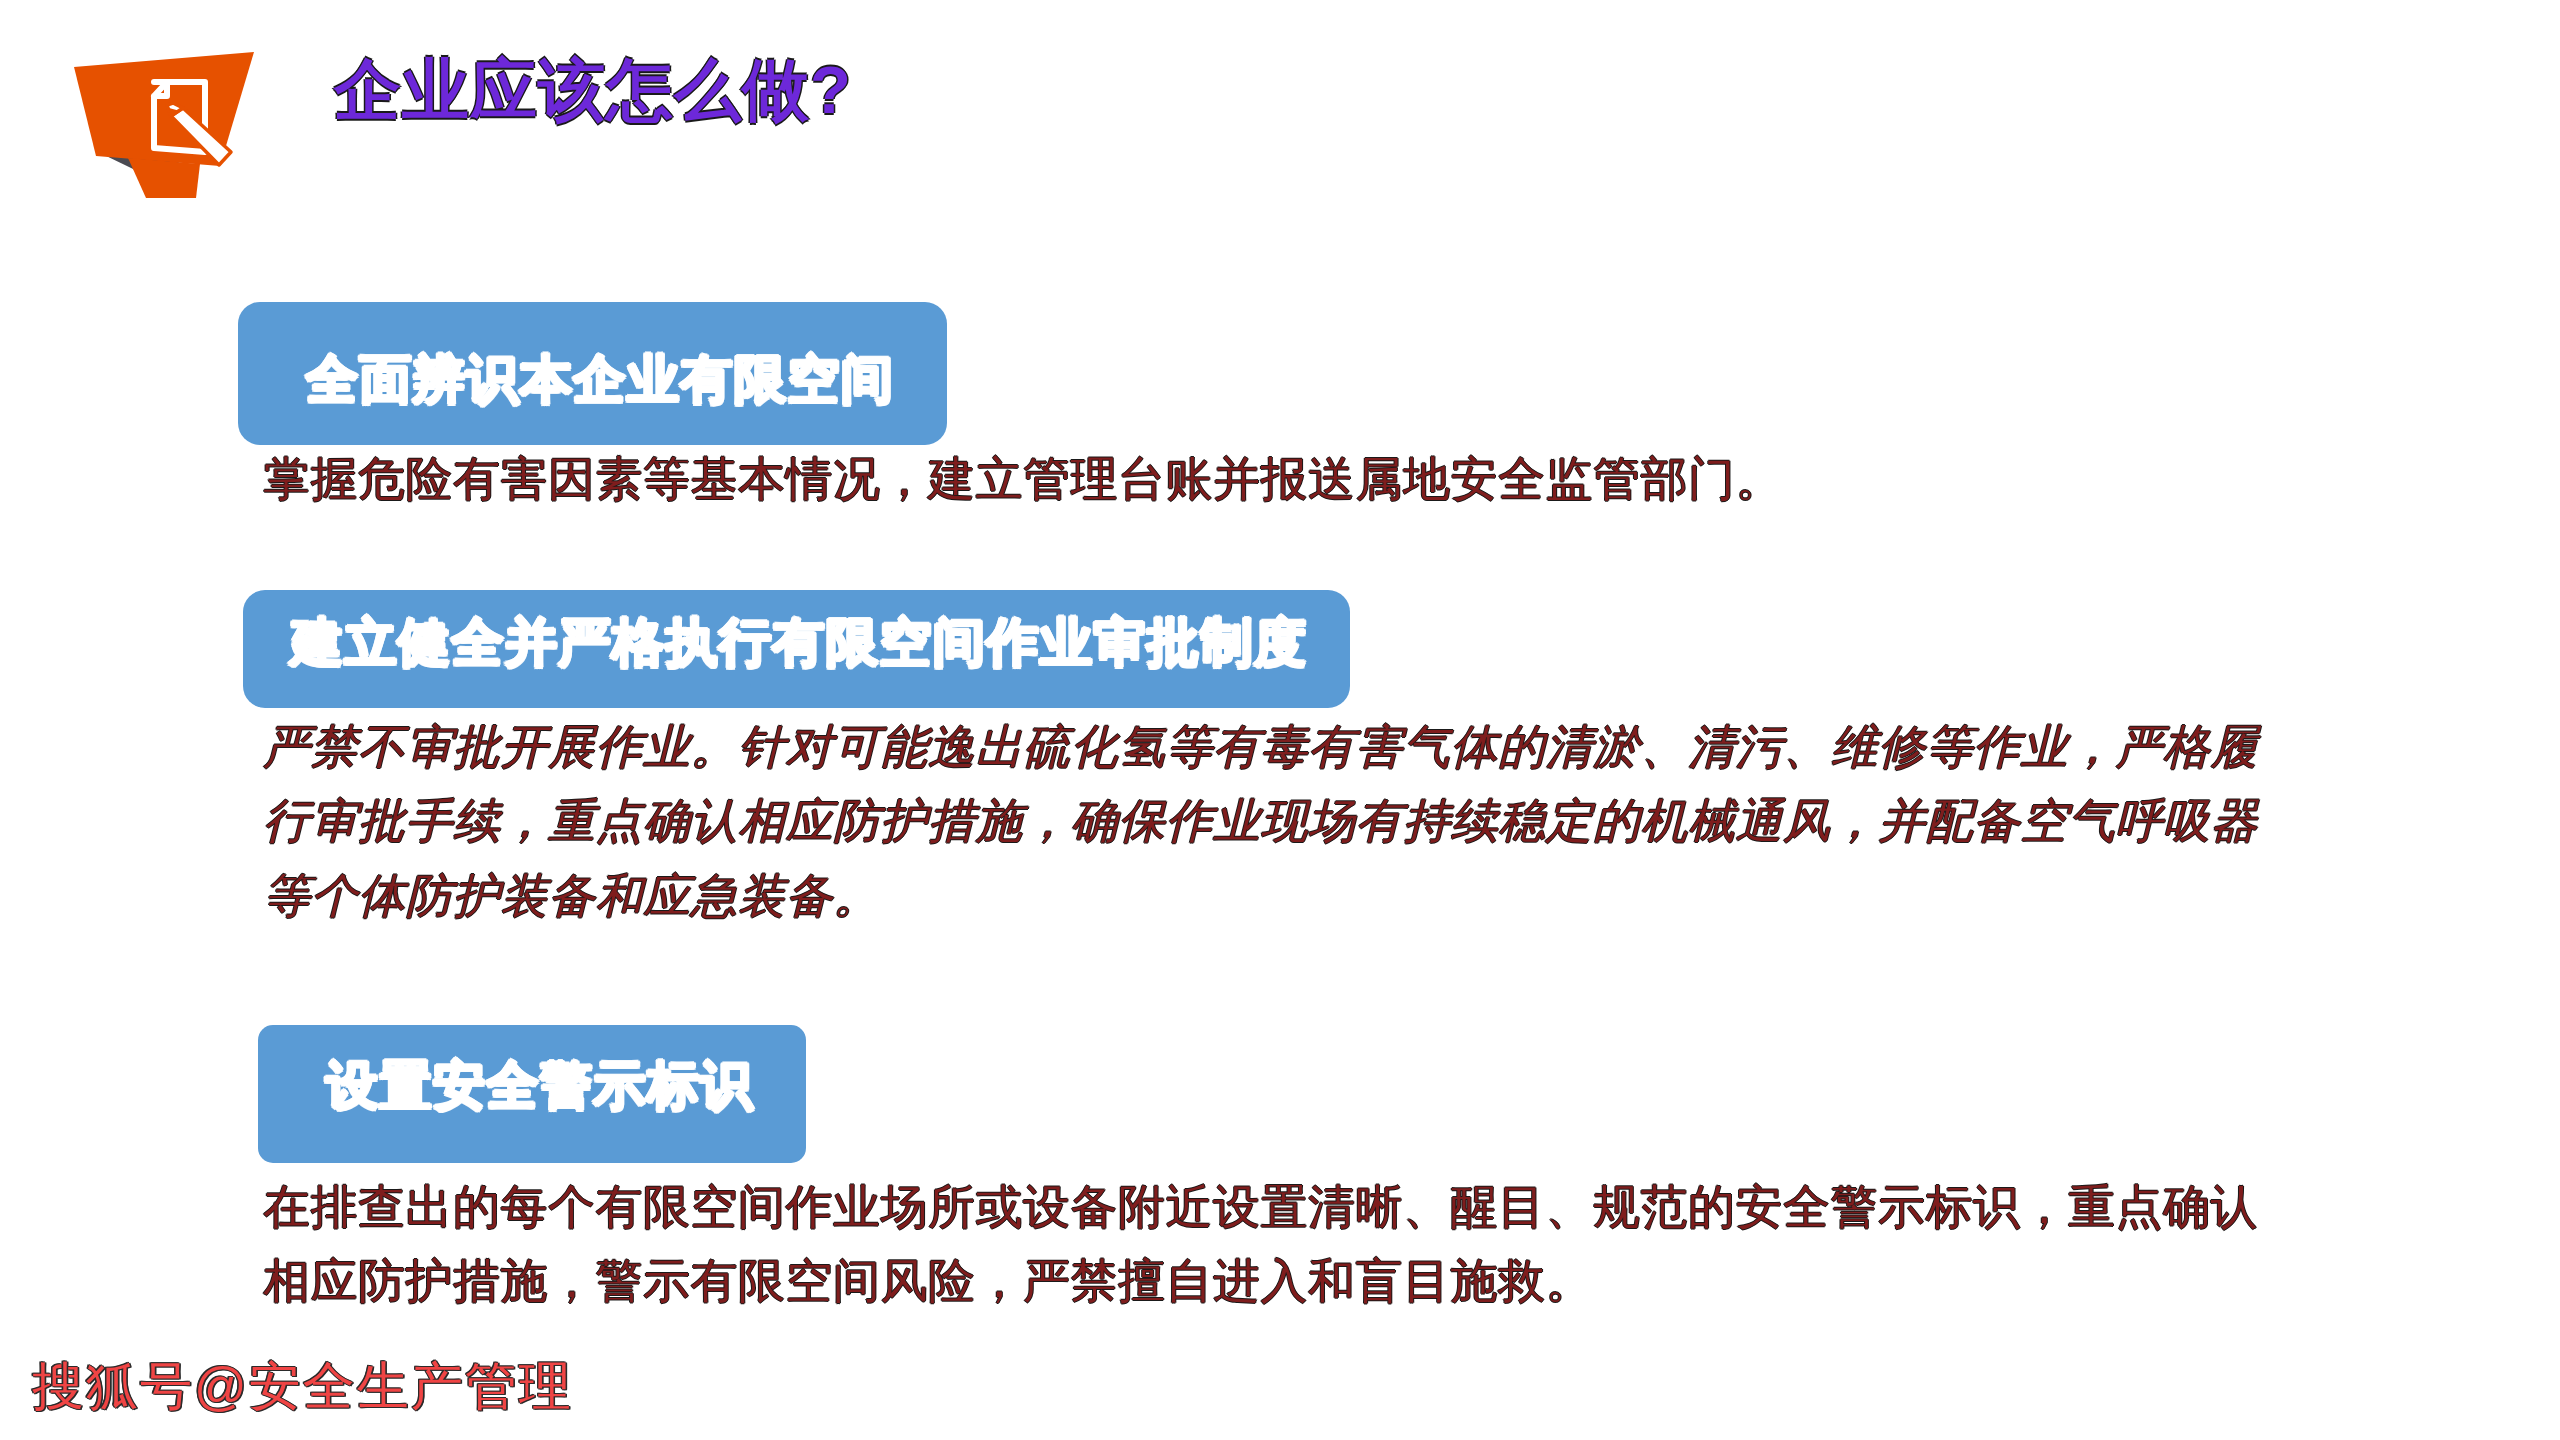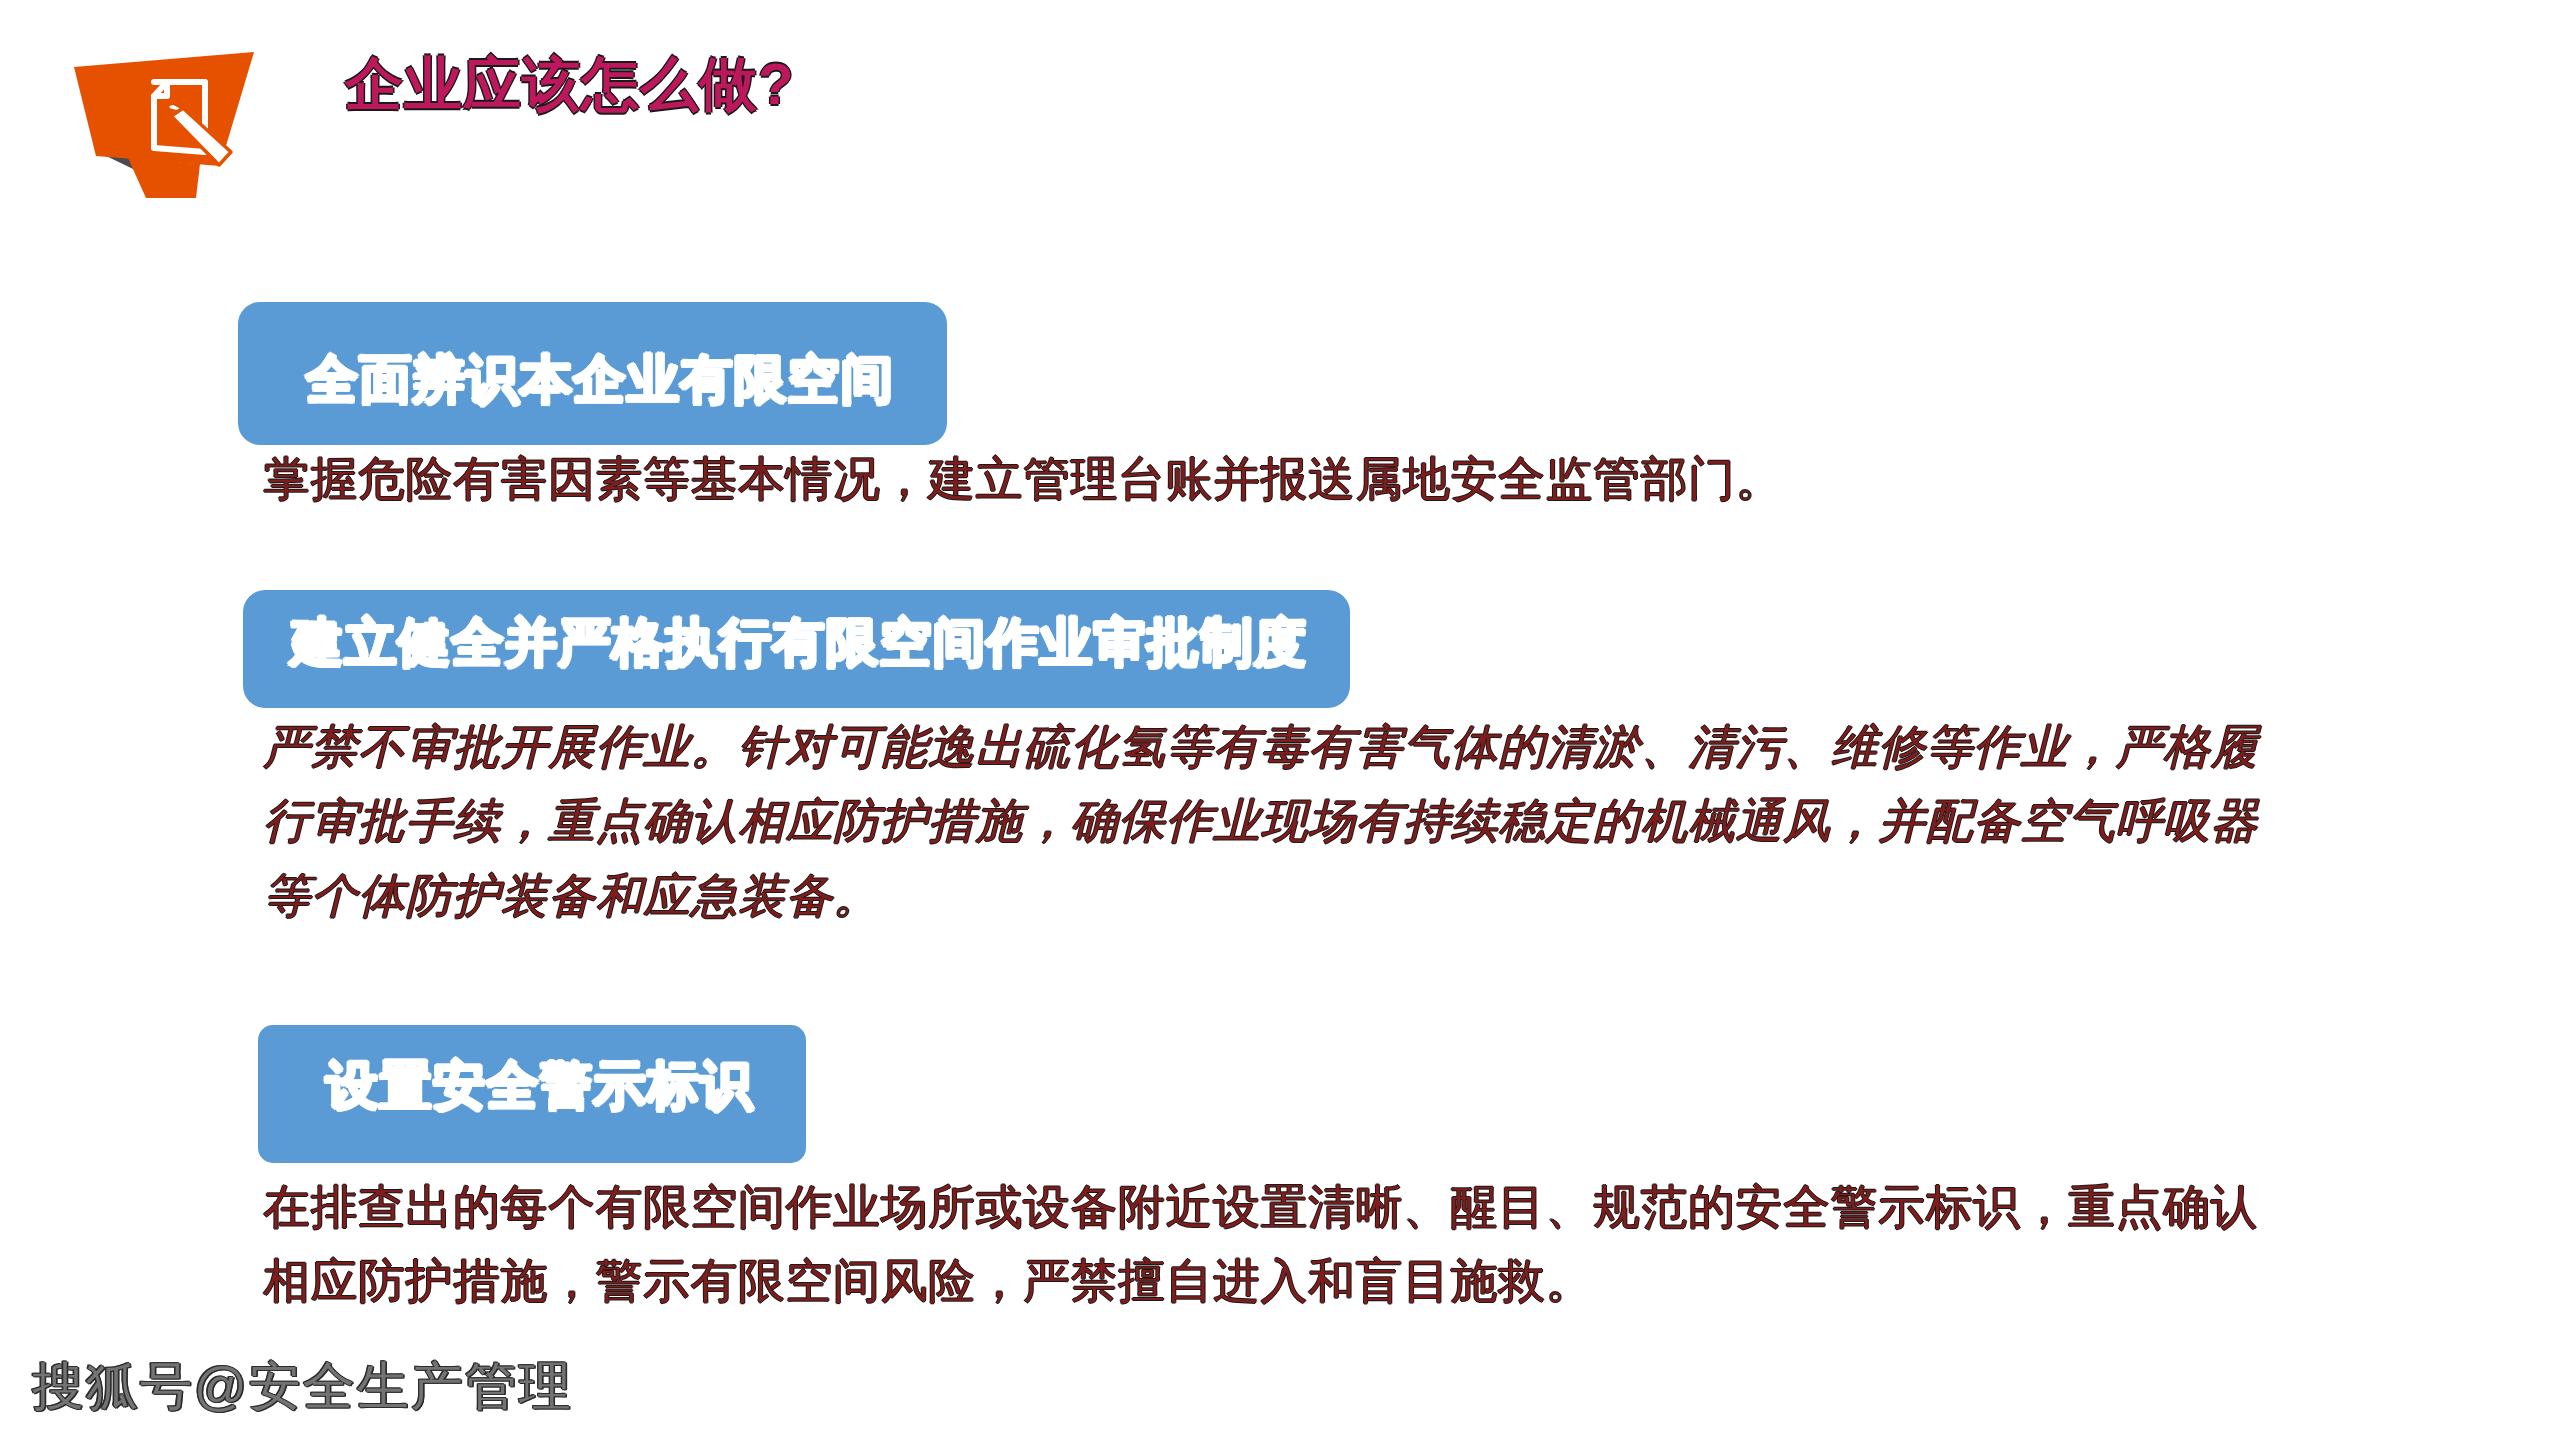--- a/index.html
+++ b/index.html
@@ -28,25 +28,25 @@
     position: absolute;
     left: 68px;
     top: 48px;
     width: 215px;
     height: 150px;
   }
   .brand-icon svg { display: block; }
 
   .page-title {
     position: absolute;
-    left: 345px;
+    left: 334px;
     top: 52px;
-    font-size: 58px;
+    font-size: 67px;
     font-weight: bold;
-    color: #be185d;
+    color: #6d28d9;
     letter-spacing: 1px;
     line-height: 1.12;
     white-space: nowrap;
     text-shadow:
        1.6px 0 0 #1a1a1a,
       -1.6px 0 0 #1a1a1a,
        0 1.6px 0 #1a1a1a,
        0 -1.6px 0 #1a1a1a;
   }
 
@@ -137,21 +137,21 @@
     top: 960px;
     width: 2010px;
   }
 
   
   .watermark {
     position: absolute;
     left: 32px;
     top: 1352px;
     font-size: 52px;
-    color: #737373;
+    color: #ef4444;
     letter-spacing: 2px;
     white-space: nowrap;
     text-shadow:
        1.4px 0 0 #2b2b2b,
       -1.4px 0 0 #2b2b2b,
        0 1.4px 0 #2b2b2b,
        0 -1.4px 0 #2b2b2b,
        1.4px 1.4px 0 #2b2b2b,
       -1.4px -1.4px 0 #2b2b2b;
   }

